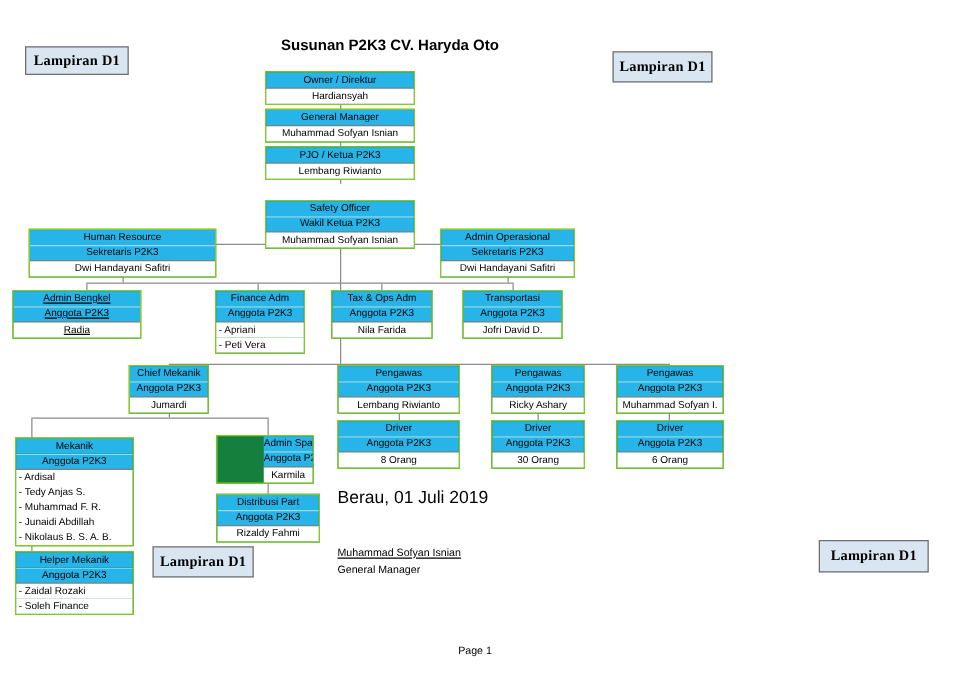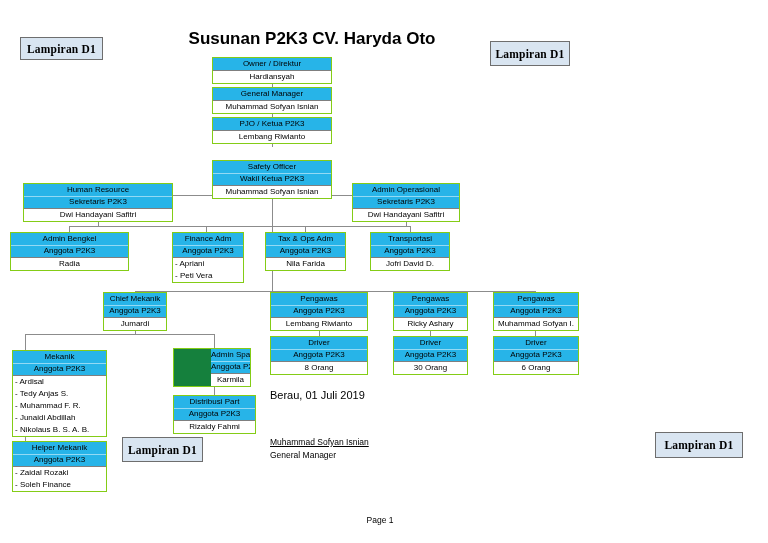--- a/index.html
+++ b/index.html
@@ -2,23 +2,23 @@
 <html style="--header-fill: #27B4E8; --lampiran-fill: #D9E5F1; --line-color: #8C8C8C;"><head>
 <meta charset="utf-8">
 <style>
   html,body{margin:0;padding:0;background:#ffffff;}
   #page{
     position:relative;width:768px;height:543px;background:#ffffff;overflow:hidden;
     font-family:"Liberation Sans", sans-serif;color:#000;
   }
   .abs{position:absolute;}
   #sheet-label{left:0;top:8px;width:768px;text-align:center;font-size:8.5px;}
-  #page-title{left:162px;top:29px;width:300px;text-align:center;font-size:17px;font-weight:bold;}
+  #page-title{left:162px;top:29px;width:300px;text-align:center;font-size:12px;font-weight:bold;}
   #page-footer{left:330px;top:515px;width:100px;text-align:center;font-size:8.5px;}
-  #date-line{left:270px;top:389px;font-size:11px;}
+  #date-line{left:270px;top:389px;font-size:14px;}
   #sig-name{left:270px;top:437px;font-size:8.5px;text-decoration:underline;}
   #sig-role{left:270px;top:450px;font-size:8.5px;}
 
   .org-box{
     position:absolute;background:#15803d;border:1px solid #84cc16;
     font-size:8px;line-height:12px;text-align:center;white-space:nowrap;
     box-sizing:border-box;
   }
   .hdr-row{background:var(--header-fill,#27B4E8);height:12px;overflow:hidden;}
   .hdr-row + .hdr-row{box-shadow:inset 0 1px 0 rgba(255,255,255,0.5);}
@@ -83,21 +83,21 @@
       <div class="org-box" style="left: 23px; top: 183px; width: 150px;">
         <div class="hdr-row">Human Resource</div>
         <div class="hdr-row hdr-last">Sekretaris P2K3</div>
         <div class="body-row">Dwi Handayani Safitri</div>
       </div>
       <div class="org-box" style="left: 352px; top: 183px; width: 108px;">
         <div class="hdr-row">Admin Operasional</div>
         <div class="hdr-row hdr-last">Sekretaris P2K3</div>
         <div class="body-row">Dwi Handayani Safitri</div>
       </div>
-      <div class="org-box" style="left: 10px; top: 232px; width: 119px;">
+      <div class="org-box" style="left: 10px; top: 232px; width: 103px; text-decoration: underline;">
         <div class="hdr-row">Admin Bengkel</div>
         <div class="hdr-row hdr-last">Anggota P2K3</div>
         <div class="body-row">Radia</div>
       </div>
       <div class="org-box align-left" style="left: 172px; top: 232px; width: 72px;">
         <div class="hdr-row">Finance Adm</div>
         <div class="hdr-row hdr-last">Anggota P2K3</div>
         <div class="body-row">- Apriani</div>
         <div class="body-row">- Peti Vera</div>
       </div>

